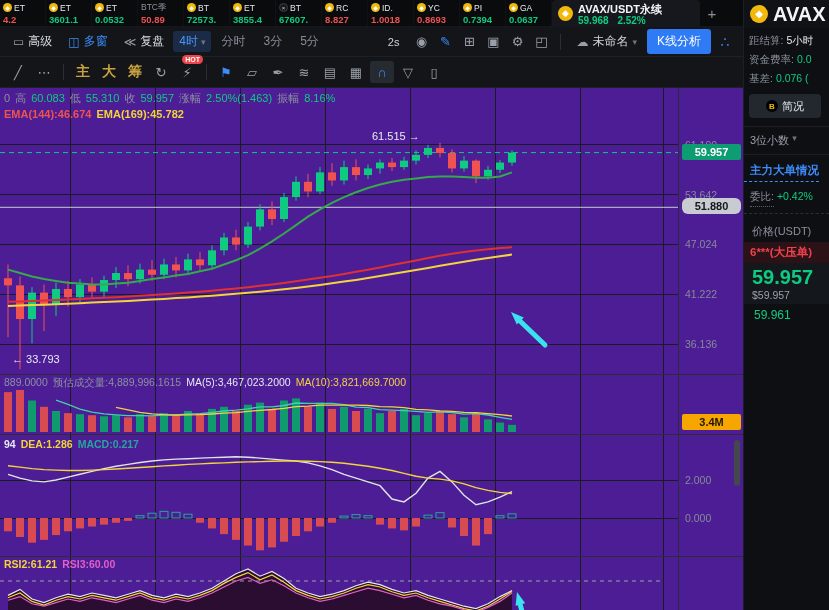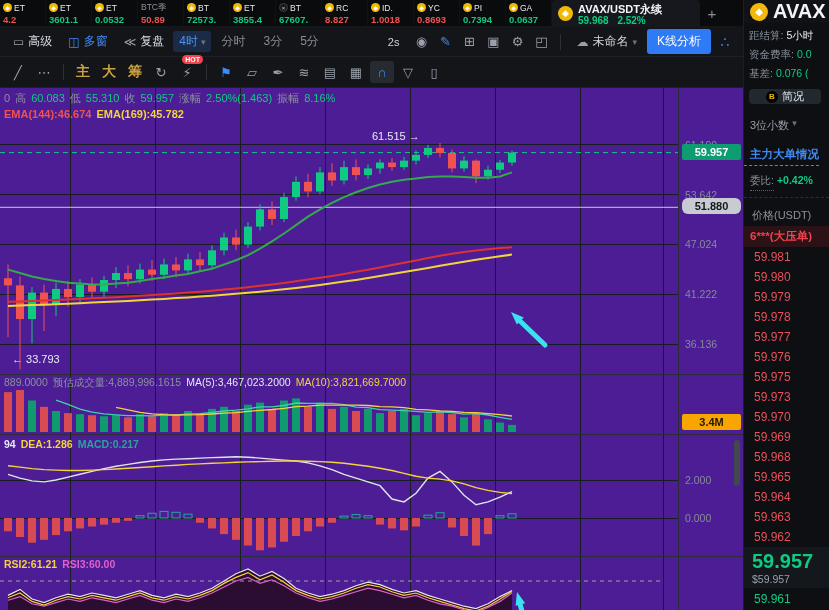--- a/index.html
+++ b/index.html
@@ -64,21 +64,21 @@
   .scroll-thumb { position:absolute; left:734px; top:352px; width:6px; height:46px; border-radius:3px; background:#43474e; z-index:6; }
 
   
   .right-panel { width:86px; height:610px; background:#0d0f12; border-left:1px solid #1c1f24; overflow:hidden; display:flex; flex-direction:column; }
   .rp-header { height:28px; display:flex; align-items:center; gap:5px; padding-left:6px; background:#101216; }
   .coin.big { width:18px; height:18px; font-size:10px; }
   .rp-sym { font-size:20px; font-weight:bold; color:#f2f4f8; white-space:nowrap; }
   .rp-info { padding:3px 0 2px 5px; }
   .rp-row { display:flex; gap:3px; font-size:10.5px; line-height:19px; white-space:nowrap; }
   .rp-row .lbl { color:#8b919c; }
-  .val.white { color:#e6e9ef; } .val.green { color:#0ecb81; } .val.bold { font-weight:bold; }
+  .val.white { color:#e6e9ef; } .val.green { color:#0ecb81; } .val.bold { font-weight:normal; }
   .rp-btn { margin:4px 5px; height:24px; background:#23272e; border:none; border-radius:4px; color:#dfe3ea; font-size:11px; display:flex; align-items:center; gap:4px; justify-content:center; cursor:pointer; width:72px; }
   .b-ic { width:12px; height:12px; border-radius:50%; background:#000; color:#f0b90b; font-size:8px; font-weight:bold; display:inline-flex; align-items:center; justify-content:center; }
   .rp-sep { height:1px; background:#1c2026; margin:4px 0; }
   .rp-sep.dashed { background:none; border-top:1px dashed #2a2e36; }
   .rp-dec { padding:2px 0 2px 6px; font-size:11px; color:#9aa0ab; display:flex; gap:3px; cursor:pointer; white-space:nowrap; }
   .caret { color:#6e737d; font-size:9px; }
   .rp-link { display:block; padding:4px 0 3px 6px; color:#3d8bf8; font-size:11.5px; font-weight:bold; text-decoration:none; border-bottom:1px dashed #3d8bf8; width:max-content; margin-left:0; white-space:nowrap; cursor:pointer; }
   .rp-row.weibi { padding:5px 0 2px 6px; }
   .rp-row.weibi .lbl { border-bottom:1px dotted #5a5f69; }
   .rp-price-header { padding:6px 0 3px 8px; font-size:11px; color:#8b919c; white-space:nowrap; }
@@ -536,36 +536,19 @@
       </div>
     <div class="rp-sep"></div>
     <a class="rp-link">主力大单情况</a>
     <div class="rp-row weibi">
         <span class="lbl dotted">委比:</span>
         <span class="val green bold">+0.42%</span>
       </div>
     <div class="rp-sep dashed"></div>
     <div class="rp-price-header">价格(USDT)</div>
     <div class="rp-pressure">6***(大压单)</div>
-    <ul id="ask-list">
-        <li class="ask">59.981</li>
-        <li class="ask">59.980</li>
-        <li class="ask">59.979</li>
-        <li class="ask">59.978</li>
-        <li class="ask">59.977</li>
-        <li class="ask">59.976</li>
-        <li class="ask">59.975</li>
-        <li class="ask">59.973</li>
-        <li class="ask">59.970</li>
-        <li class="ask">59.969</li>
-        <li class="ask">59.968</li>
-        <li class="ask">59.965</li>
-        <li class="ask">59.964</li>
-        <li class="ask">59.963</li>
-        <li class="ask">59.962</li>
-      </ul>
     <div class="rp-last">
       <div class="rp-last-main">59.957</div>
       <div class="rp-last-usd">$59.957</div>
     </div>
     <div class="rp-bid">59.961</div>
   </aside>
 </div>
 
 </body></html>

